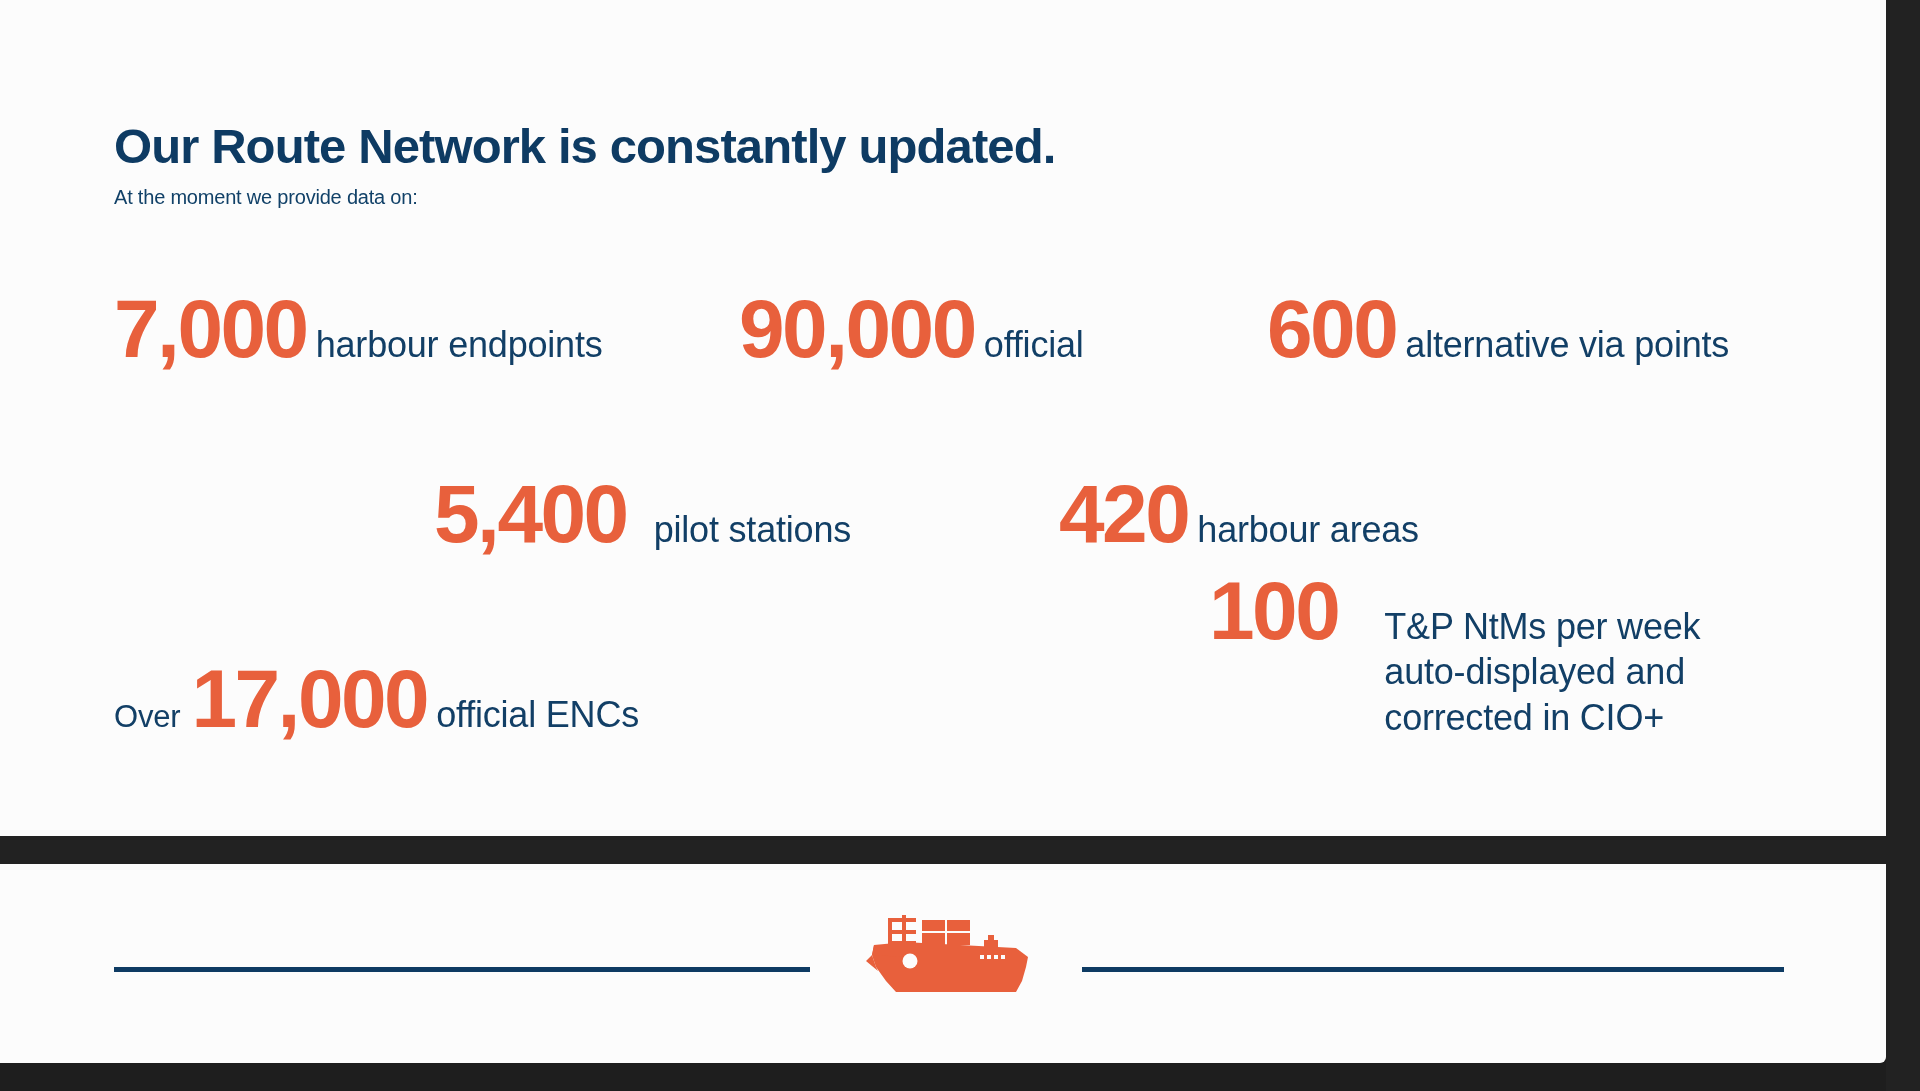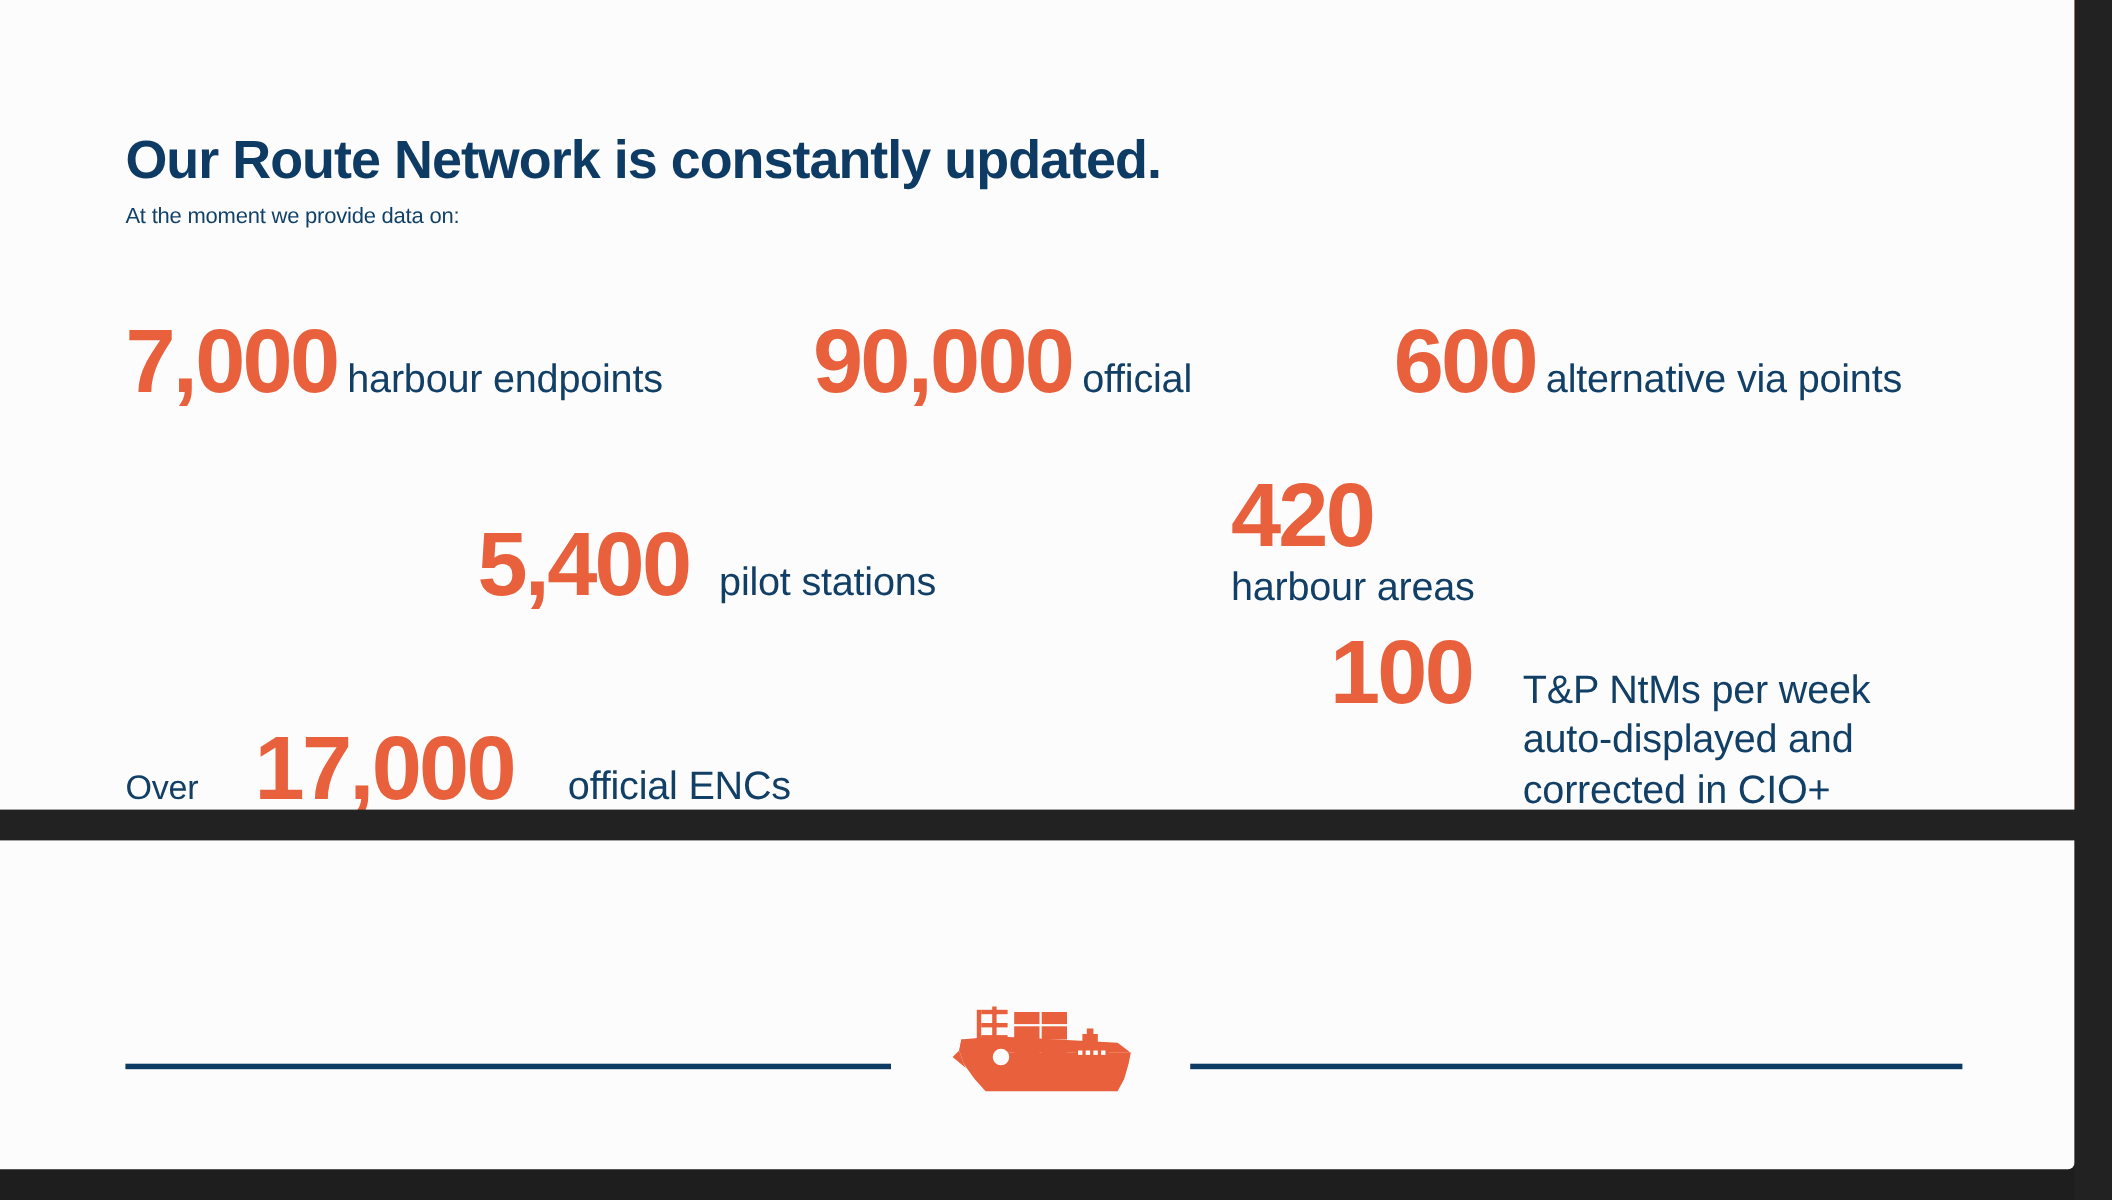--- a/index.html
+++ b/index.html
@@ -10,22 +10,22 @@
     background: #1e1e1e;
     font-family: "Liberation Sans", sans-serif;
     overflow: hidden;
   }
 
   #slide-frame {
     position: absolute;
     left: 0;
     top: 0;
     width: 1920px;
-    height: 764px;
-    background: #c2410c;
+    height: 864px;
+    background: #fca5a5;
   }
 
   #slide-canvas {
     position: absolute;
     left: 0;
     top: 0;
     width: 1886px;
     height: 1063px;
     background: #fcfcfc;
     border-bottom-right-radius: 6px;
@@ -107,24 +107,24 @@
     top: 0;
   }
 
   
   #stat-harbour-endpoints { position: absolute; left: 0; }
   #stat-leglines          { position: absolute; left: 625px; }
   #stat-via-points        { position: absolute; left: 1153px; }
 
   
   #stat-pilot-stations    { position: absolute; left: 320px; gap: 18px; }
-  #stat-harbour-areas     { position: absolute; left: 996px; flex-direction: column; }
-
-  
-  #stat-official-encs     { position: absolute; left: 0; gap: 40px; }
+  #stat-harbour-areas     { position: absolute; left: 945px; }
+
+  
+  #stat-official-encs     { position: absolute; left: 0; }
   #stat-tp-ntms           { position: absolute; left: 1095px; gap: 37px; }
 
   
   .bottom-rule {
     position: absolute;
     height: 5px;
     background: #0e3b63;
     top: 967px;
   }
 

